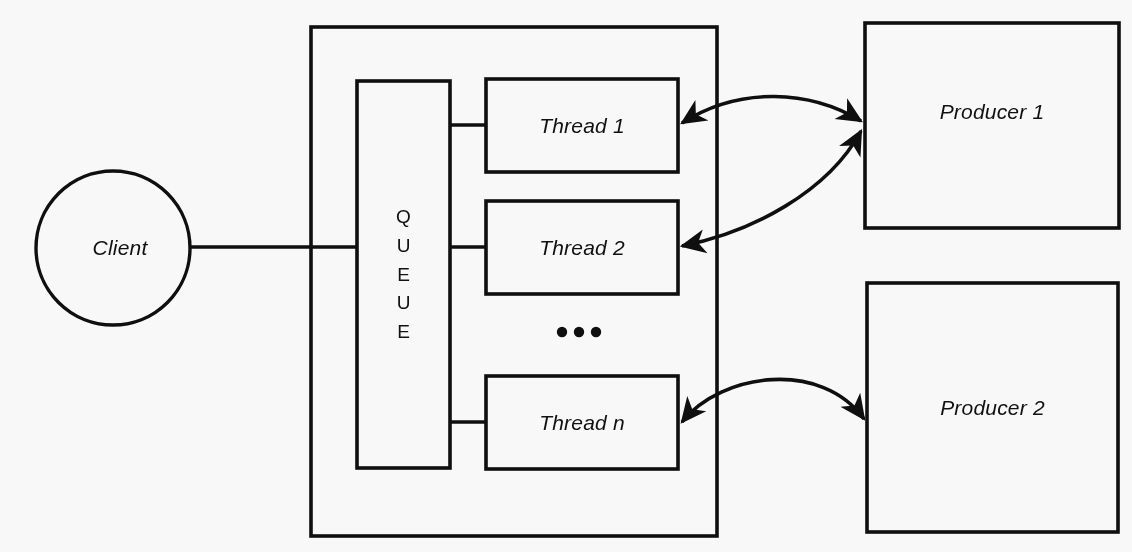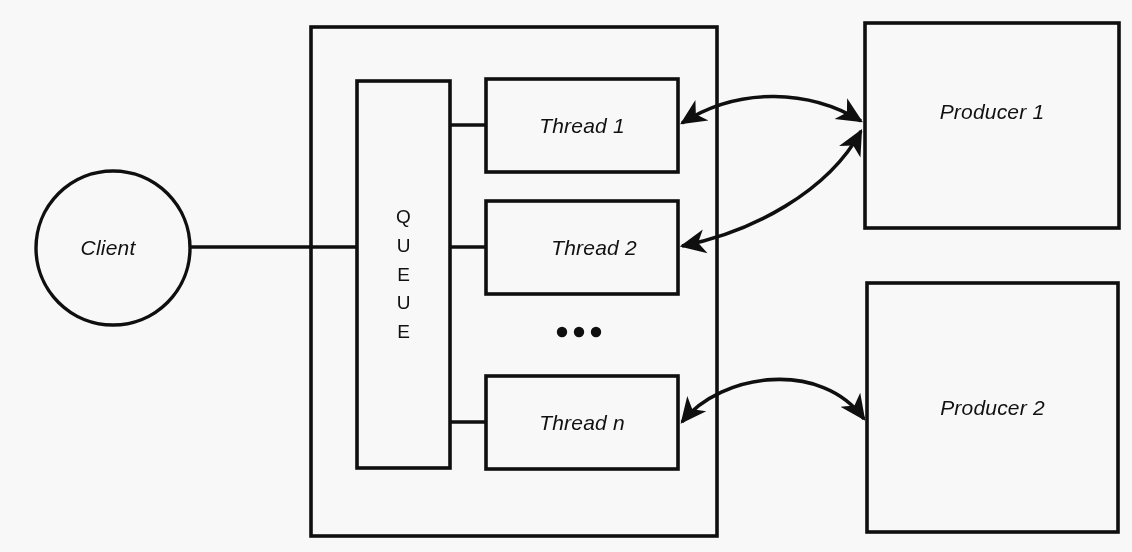--- a/index.html
+++ b/index.html
@@ -85,33 +85,33 @@
     <line x1="450" y1="247" x2="486" y2="247" stroke="#0f0f0f" stroke-width="3.4"></line>
     <line x1="450" y1="422" x2="486" y2="422" stroke="#0f0f0f" stroke-width="3.4"></line>
 
     <path d="M 682 123 C 740 86, 810 90, 861 121" fill="none" stroke="#0f0f0f" stroke-width="3.6" marker-start="url(#arrowStart)" marker-end="url(#arrowEnd)"></path>
 
     <path d="M 682 246 C 752 232, 828 192, 861 131" fill="none" stroke="#0f0f0f" stroke-width="3.6" marker-start="url(#arrowStart)" marker-end="url(#arrowEnd)"></path>
 
     <path d="M 682 422 C 722 372, 822 360, 864 419" fill="none" stroke="#0f0f0f" stroke-width="3.6" marker-start="url(#arrowStart)" marker-end="url(#arrowEnd)"></path>
   </svg>
 
-  <div class="node-label" style="left:40px; top:218px; width:136px; height:60px;">Client</div>
+  <div class="node-label" style="left:52px; top:218px; width:136px; height:60px;">Client</div>
 
   <div class="queue-label" style="left:357px; top:190px; width:93px; height:170px;">
     <span>Q</span>
     <span>U</span>
     <span>E</span>
     <span>U</span>
     <span>E</span>
   </div>
 
   <div class="node-label" style="left:486px; top:79px; width:192px; height:93px;">Thread 1</div>
 
-  <div class="node-label" style="left:486px; top:201px; width:192px; height:93px;padding-left:12px;">Thread 2</div>
+  <div class="node-label" style="left:486px; top:201px; width:192px; height:93px;">Thread 2</div>
 
   <div class="node-label" style="left:486px; top:376px; width:192px; height:93px;">Thread n</div>
 
   <div class="node-label" style="left:865px; top:23px; width:254px; height:178px;">Producer 1</div>
 
   <div class="node-label" style="left:867px; top:283px; width:251px; height:249px;text-align:center;">Producer 2</div>
 
 </div>
 
 </body></html>

